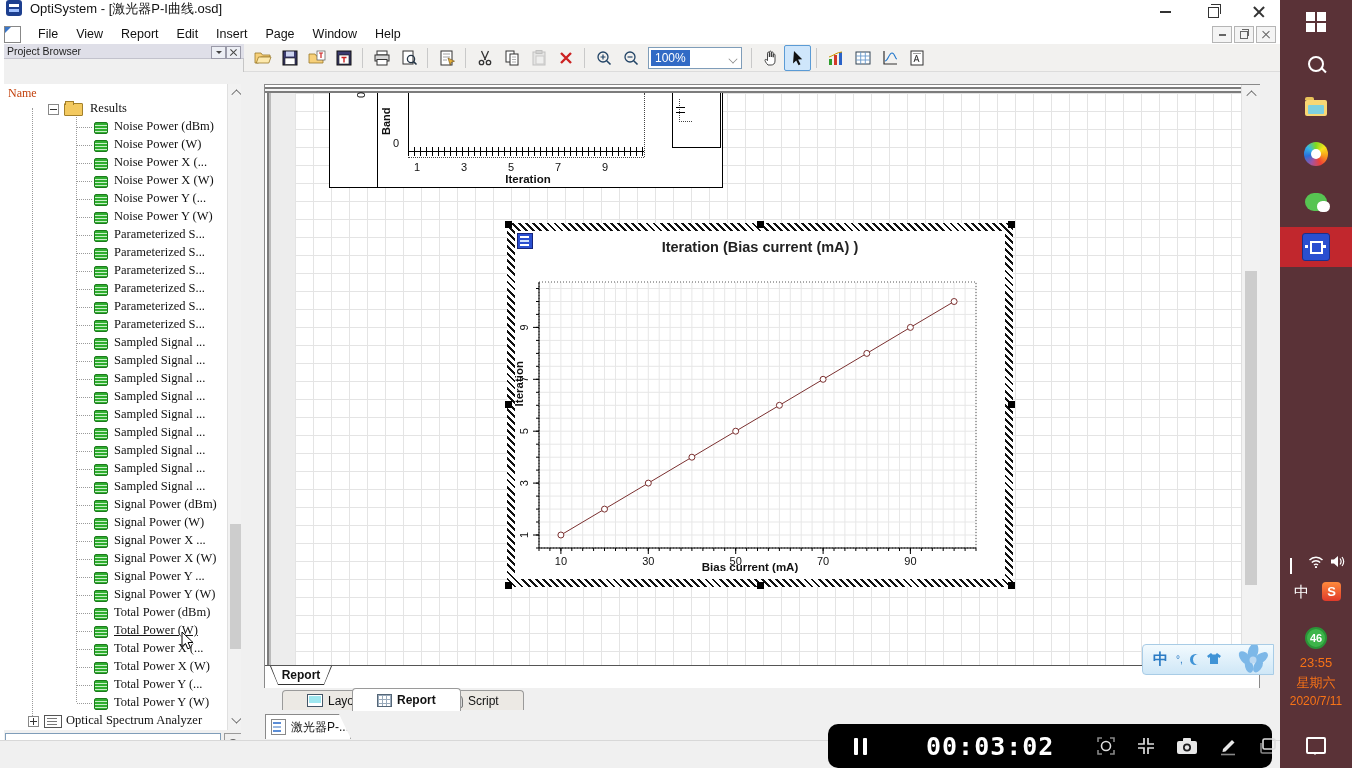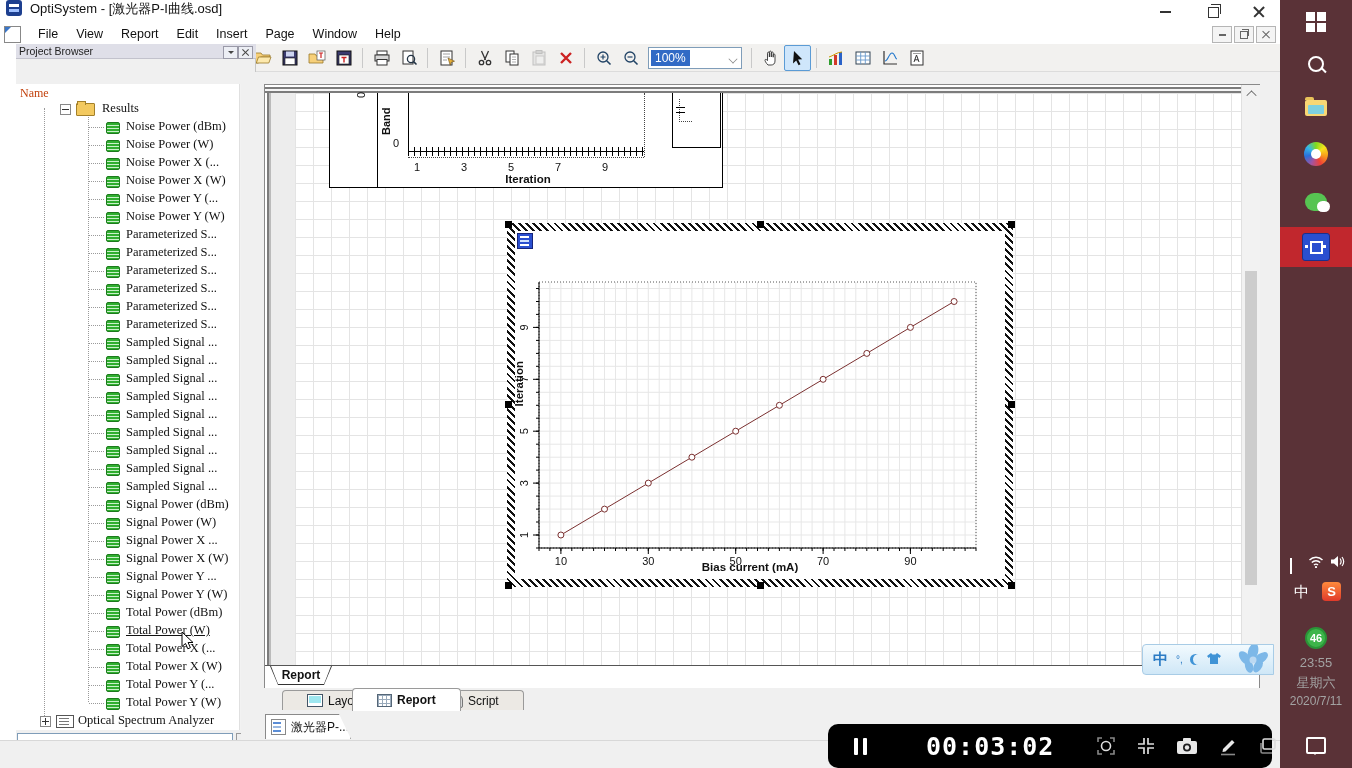--- a/index.html
+++ b/index.html
@@ -36,21 +36,21 @@
   
   .toolbar{position:absolute;left:241px;top:44px;width:1039px;height:28px;background:#f2f1ef;border-bottom:1px solid #dcdcdc;display:flex;align-items:center;padding-left:8px;box-sizing:border-box;}
   .tbtn{width:25px;height:24px;display:flex;align-items:center;justify-content:center;border:1px solid transparent;border-radius:2px;}
   .tbtn.active{background:#cfe6fb;border-color:#5b9bd5;}
   .tsep{width:1px;height:20px;background:#c9c9c9;margin:0 5px;}
   .zoom-combo{width:92px;height:20px;border:1px solid #7f9db9;background:#fff;display:flex;align-items:center;margin:0 4px;position:relative;}
   .zoom-combo .zval{background:#316ac5;color:#fff;padding:1px 4px;margin-left:2px;font-size:12px;}
   .combo-arrow{position:absolute;right:4px;top:7px;width:7px;height:7px;border-right:1.6px solid #888;border-bottom:1.6px solid #888;transform:rotate(45deg) scale(.8);}
 
   
-  .left-panel{position:absolute;left:16px;top:44px;width:240px;height:724px;background:#f0f0f0;border-right:1px solid #c6c6c6;box-sizing:border-box;padding-left:46px;}
+  .left-panel{position:absolute;left:4px;top:44px;width:240px;height:724px;background:#f0f0f0;border-right:1px solid #c6c6c6;box-sizing:border-box;padding-left:46px;}
   .pb-caption{position:absolute;left:0;top:0;width:240px;height:15px;background:#dfdfe8;border-bottom:1px solid #c2c2cc;font-size:10.5px;padding:1px 0 0 3px;box-sizing:border-box;color:#222;}
   .cap-btn{position:absolute;top:2px;width:13px;height:11px;border:1px solid #9a9aa8;background:#eceef4;display:flex;align-items:center;justify-content:center;}
   .cap-tri{width:0;height:0;border:3px solid transparent;border-top-color:#444;margin-top:3px;}
   .cap-x{position:relative;width:7px;height:7px;}
   .cap-x::before,.cap-x::after{content:"";position:absolute;top:3px;left:-1px;width:9px;height:1.3px;background:#444;}
   .cap-x::before{transform:rotate(45deg);}.cap-x::after{transform:rotate(-45deg);}
   .pb-combo-row{position:absolute;left:0;top:16px;width:240px;height:24px;}
   .pb-listbtn{position:absolute;left:2px;top:2px;width:18px;height:19px;border:1px solid #8aa0b8;background:#fff;}
   .pb-listbtn::after{content:"";position:absolute;left:3px;top:4px;width:10px;height:2px;background:#4472c4;box-shadow:0 4px 0 #4472c4,0 8px 0 #4472c4;}
   .pb-combo{position:absolute;left:23px;top:2px;width:213px;height:19px;border:1px solid #7f9db9;background:#fff;}
@@ -169,21 +169,21 @@
   .edge-glyph{width:24px;height:24px;border-radius:50%;background:conic-gradient(#7fd91e,#f7e31c,#f89b1b,#ef4136,#a154a1,#2a6fdb,#35b6e9,#7fd91e);position:relative;}
   .edge-glyph::after{content:"";position:absolute;left:7px;top:7px;width:10px;height:10px;background:#fff;border-radius:50%;}
   .wechat-glyph{width:22px;height:18px;background:#57c452;border-radius:9px;position:relative;}
   .wechat-glyph::after{content:"";position:absolute;left:12px;top:8px;width:13px;height:11px;background:#fff;border-radius:6px;}
   .opti-glyph{width:26px;height:26px;background:#2a4fd0;border:1px solid #1b2f8a;border-radius:3px;position:relative;}
   .opti-glyph::before{content:"";position:absolute;left:7px;top:7px;width:9px;height:9px;border:2px solid #fff;}
   .opti-glyph::after{content:"";position:absolute;left:2px;top:11px;width:3px;height:3px;background:#fff;box-shadow:18px 0 0 #fff;}
   .tb-small{position:absolute;color:#fff;font-size:12px;}
   .chev-left{width:7px;height:7px;border-left:2px solid #fff;border-bottom:2px solid #fff;transform:rotate(45deg);}
   .badge46{position:absolute;left:25px;top:627px;width:22px;height:22px;border-radius:50%;background:#3db54a;border:2px solid #2a9437;color:#fff;font-size:11px;font-weight:bold;display:flex;align-items:center;justify-content:center;box-sizing:border-box;}
-  .tb-clock{position:absolute;left:0;width:72px;text-align:center;font-size:13px;color:#a3a3a3;}
+  .tb-clock{position:absolute;left:0;width:72px;text-align:center;font-size:13px;color:#f97316;}
   .notif-glyph{width:16px;height:13px;border:2px solid #fff;border-radius:2px;position:relative;}
   .notif-glyph::after{content:"";position:absolute;left:4px;bottom:-6px;width:0;height:0;border:3px solid transparent;border-top-color:#fff;}
   .sogou-s{width:19px;height:19px;border-radius:4px;background:linear-gradient(#ff8a3c,#e03a2a);color:#fff;font-weight:bold;font-size:13px;display:flex;align-items:center;justify-content:center;}
 
   
   .ime-bar{position:absolute;left:1142px;top:644px;width:130px;height:29px;border:1px solid #a8cce6;border-radius:4px 0 0 4px;
      background:linear-gradient(#f2fafe,#cfe7f7);display:flex;align-items:center;z-index:50;overflow:hidden;}
   .ime-zh{color:#2b7bc4;font-weight:bold;font-size:15px;margin-left:10px;}
   .ime-sym{color:#2b7bc4;font-size:10px;margin-left:8px;}
   .ime-moon{width:11px;height:11px;margin-left:7px;border-radius:50%;box-shadow:3px 0 0 0 #3f93d6 inset;}
@@ -623,20 +623,21 @@
           <span class="handle" style="left:-2px;top:-2px;"></span>
           <span class="handle" style="left:250px;top:-2px;"></span>
           <span class="handle" style="right:-2px;top:-2px;"></span>
           <span class="handle" style="left:-2px;top:178px;"></span>
           <span class="handle" style="right:-2px;top:178px;"></span>
           <span class="handle" style="left:-2px;bottom:-2px;"></span>
           <span class="handle" style="left:250px;bottom:-2px;"></span>
           <span class="handle" style="right:-2px;bottom:-2px;"></span>
           <div class="sel-inner">
             <span class="obj-icon"></span>
+            <div class="chart-title">Iteration (Bias current (mA) )</div>
             <span class="chart-ylab">Iteration</span>
             <div id="main-plot" style="position:absolute;left:0;top:0;"><svg width="490" height="348" viewBox="0 0 490 348">
                   <line x1="24.0" y1="51" x2="24.0" y2="317" stroke="#e7e7e7"></line>
                   <line x1="34.9" y1="51" x2="34.9" y2="317" stroke="#e7e7e7"></line>
                   <line x1="45.9" y1="51" x2="45.9" y2="317" stroke="#e7e7e7"></line>
                   <line x1="56.8" y1="51" x2="56.8" y2="317" stroke="#e7e7e7"></line>
                   <line x1="67.7" y1="51" x2="67.7" y2="317" stroke="#e7e7e7"></line>
                   <line x1="78.6" y1="51" x2="78.6" y2="317" stroke="#e7e7e7"></line>
                   <line x1="89.5" y1="51" x2="89.5" y2="317" stroke="#e7e7e7"></line>
                   <line x1="100.5" y1="51" x2="100.5" y2="317" stroke="#e7e7e7"></line>

